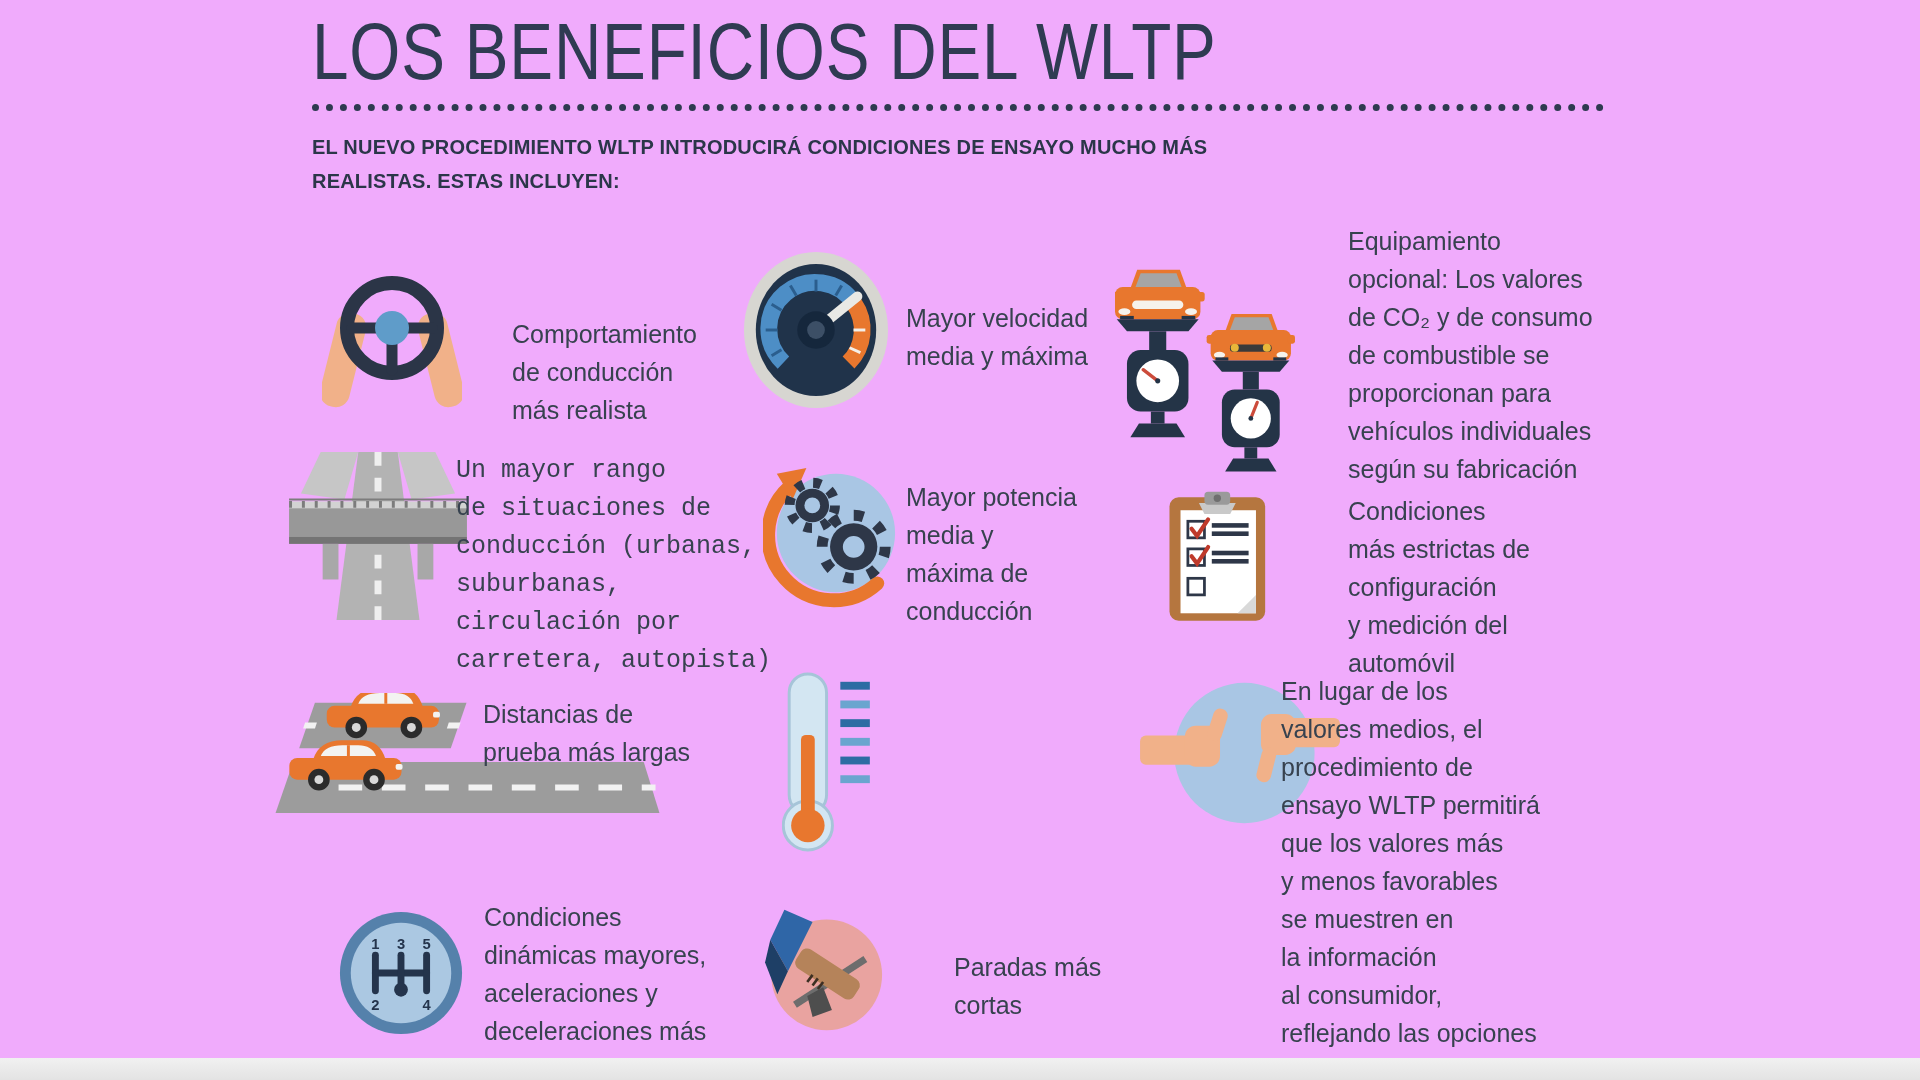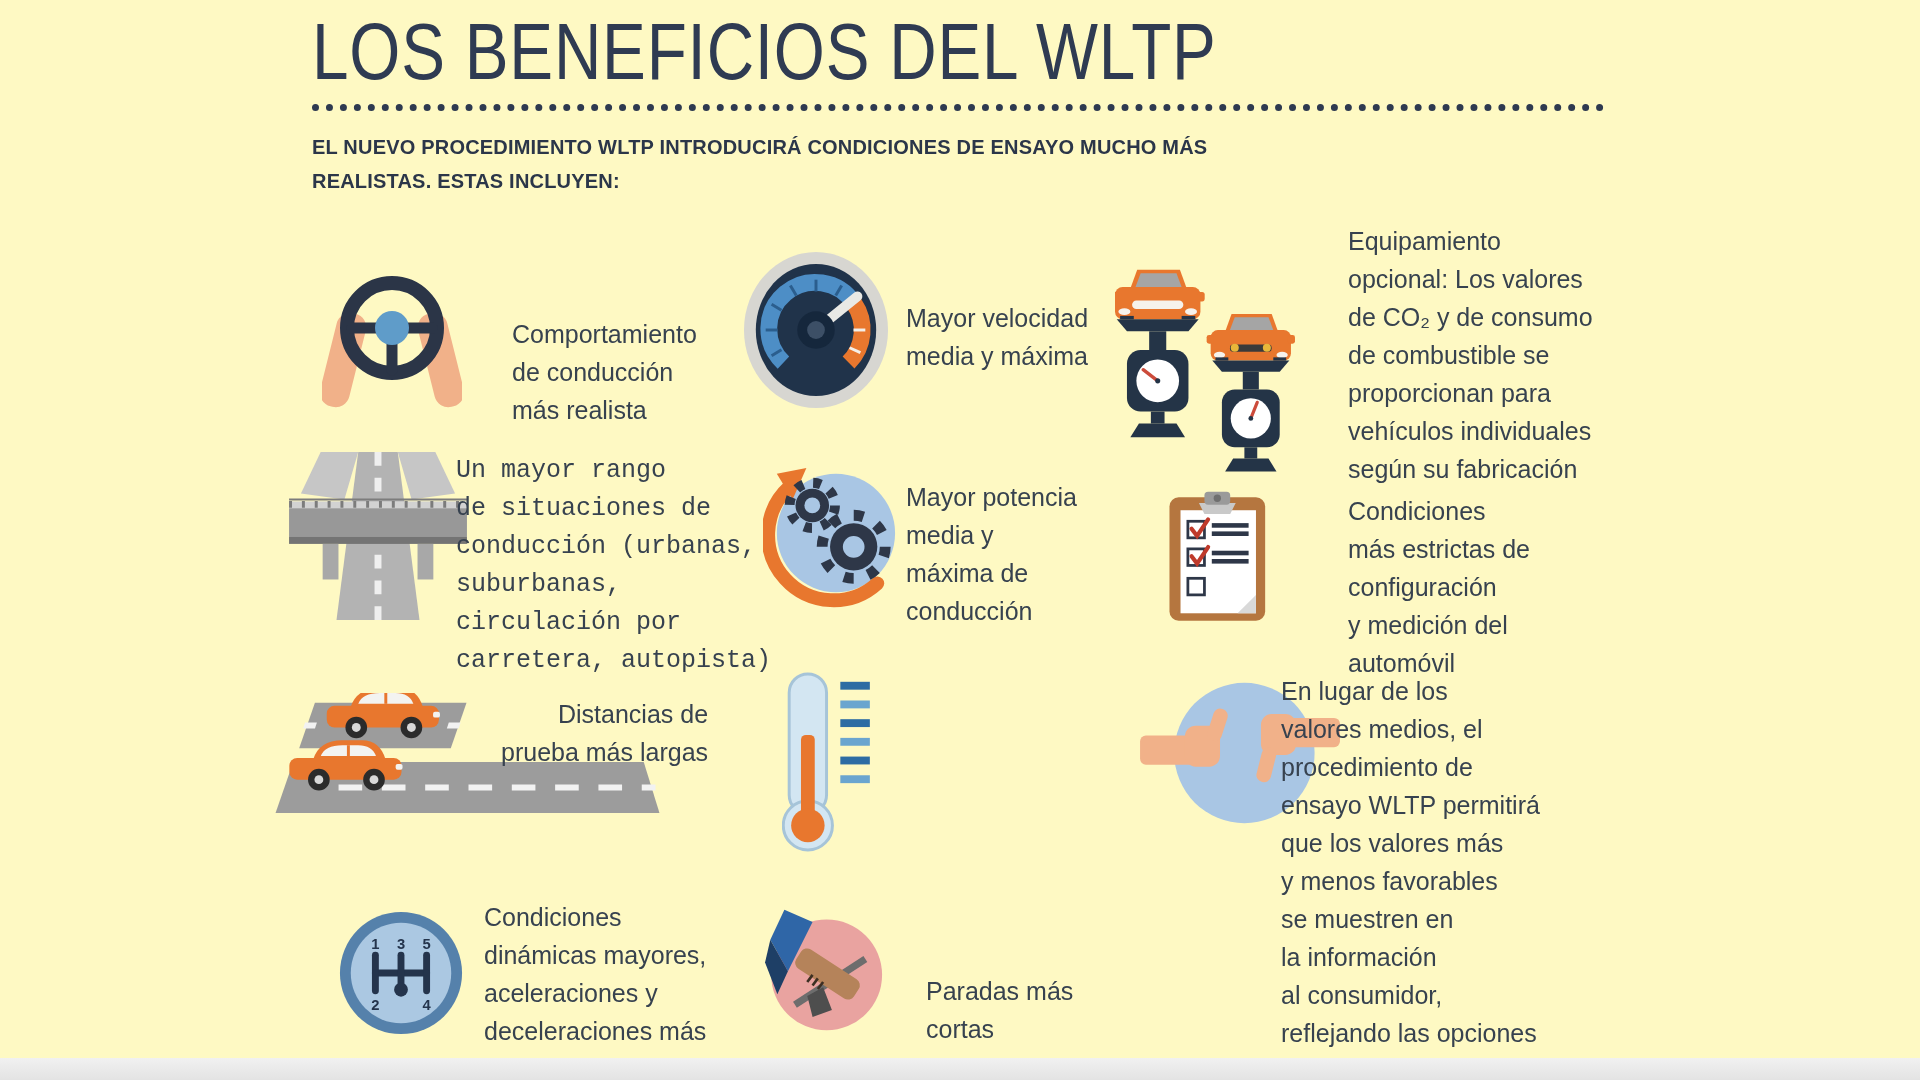--- a/index.html
+++ b/index.html
@@ -1,17 +1,17 @@
 <!DOCTYPE html>
 <html><head>
 <meta charset="utf-8">
 <style>
   html,body{margin:0;padding:0;background:#ffffff;}
   #stage{
-    position:relative;width:1920px;height:1080px;overflow:hidden;background:#fef9c3;
+    position:relative;width:1920px;height:1080px;overflow:hidden;background:#f0abfc;
     font-family:"Liberation Sans", sans-serif;color:#37424f;
   }
   .abs{position:absolute;}
   #title{
     left:312px;top:6px;font-size:80px;font-weight:300;color:#2f3b52;
     transform:scaleX(0.82);transform-origin:left top;white-space:nowrap;letter-spacing:1px;
   }
   #dotted-divider{
     left:312px;top:96px;width:1292px;height:8px;
     border-bottom:7px dotted #2e3a50;
@@ -224,21 +224,21 @@
       </defs>
       <polygon points="42,10 196,10 180,56 26,56" fill="#9c9c9c"></polygon>
       <polygon points="32,30 44,30 42,36 30,36" fill="#f2f2f2"></polygon>
       <polygon points="178,30 190,30 188,36 176,36" fill="#f2f2f2"></polygon>
       <use href="#carSide" transform="translate(52,-9)"></use>
       <polygon points="20,70 376,70 392,122 2,122" fill="#9c9c9c"></polygon>
       <line x1="66" y1="96" x2="388" y2="96" stroke="#f2f2f2" stroke-width="6" stroke-dasharray="24 20"></line>
       <use href="#carSide" transform="translate(14,44)"></use>
     </svg>
   </div>
-  <div class="abs benefit-text" style="left:501px;top:695px;text-align:right;">Distancias de
+  <div class="abs benefit-text" style="left:483px;top:695px;">Distancias de
 prueba más largas</div>
 
   <div class="abs icon-box" style="left:782px;top:670px;width:96px;height:182px;">
     <svg viewBox="0 0 95 185" aria-hidden="true">
       <g>
         <rect x="58" y="12" width="30" height="8" fill="#2d6ca3"></rect>
         <rect x="58" y="31" width="30" height="8" fill="#6aa5cf"></rect>
         <rect x="58" y="50" width="30" height="8" fill="#2d6ca3"></rect>
         <rect x="58" y="69" width="30" height="8" fill="#6aa5cf"></rect>
         <rect x="58" y="88" width="30" height="8" fill="#2d6ca3"></rect>
@@ -315,18 +315,18 @@
       <line x1="42" y1="110" x2="122" y2="58" stroke="#6d6d6d" stroke-width="8"></line>
       <rect x="40" y="62" width="78" height="26" rx="8" transform="rotate(33 79 75)" fill="#b5835a"></rect>
       <g stroke="#3c2f23" stroke-width="3">
         <line x1="56" y1="84" x2="62" y2="76"></line>
         <line x1="62" y1="88" x2="68" y2="80"></line>
         <line x1="68" y1="92" x2="74" y2="84"></line>
       </g>
       <polygon points="56,100 74,90 84,116 62,124" fill="#4e4e4e"></polygon>
     </svg>
   </div>
-  <div class="abs benefit-text" style="left:926px;top:948px;margin-top:24px;">Paradas más
+  <div class="abs benefit-text" style="left:954px;top:948px;">Paradas más
 cortas</div>
 
   <div id="bottom-band" class="abs"></div>
 
 </div>
 
 </body></html>

